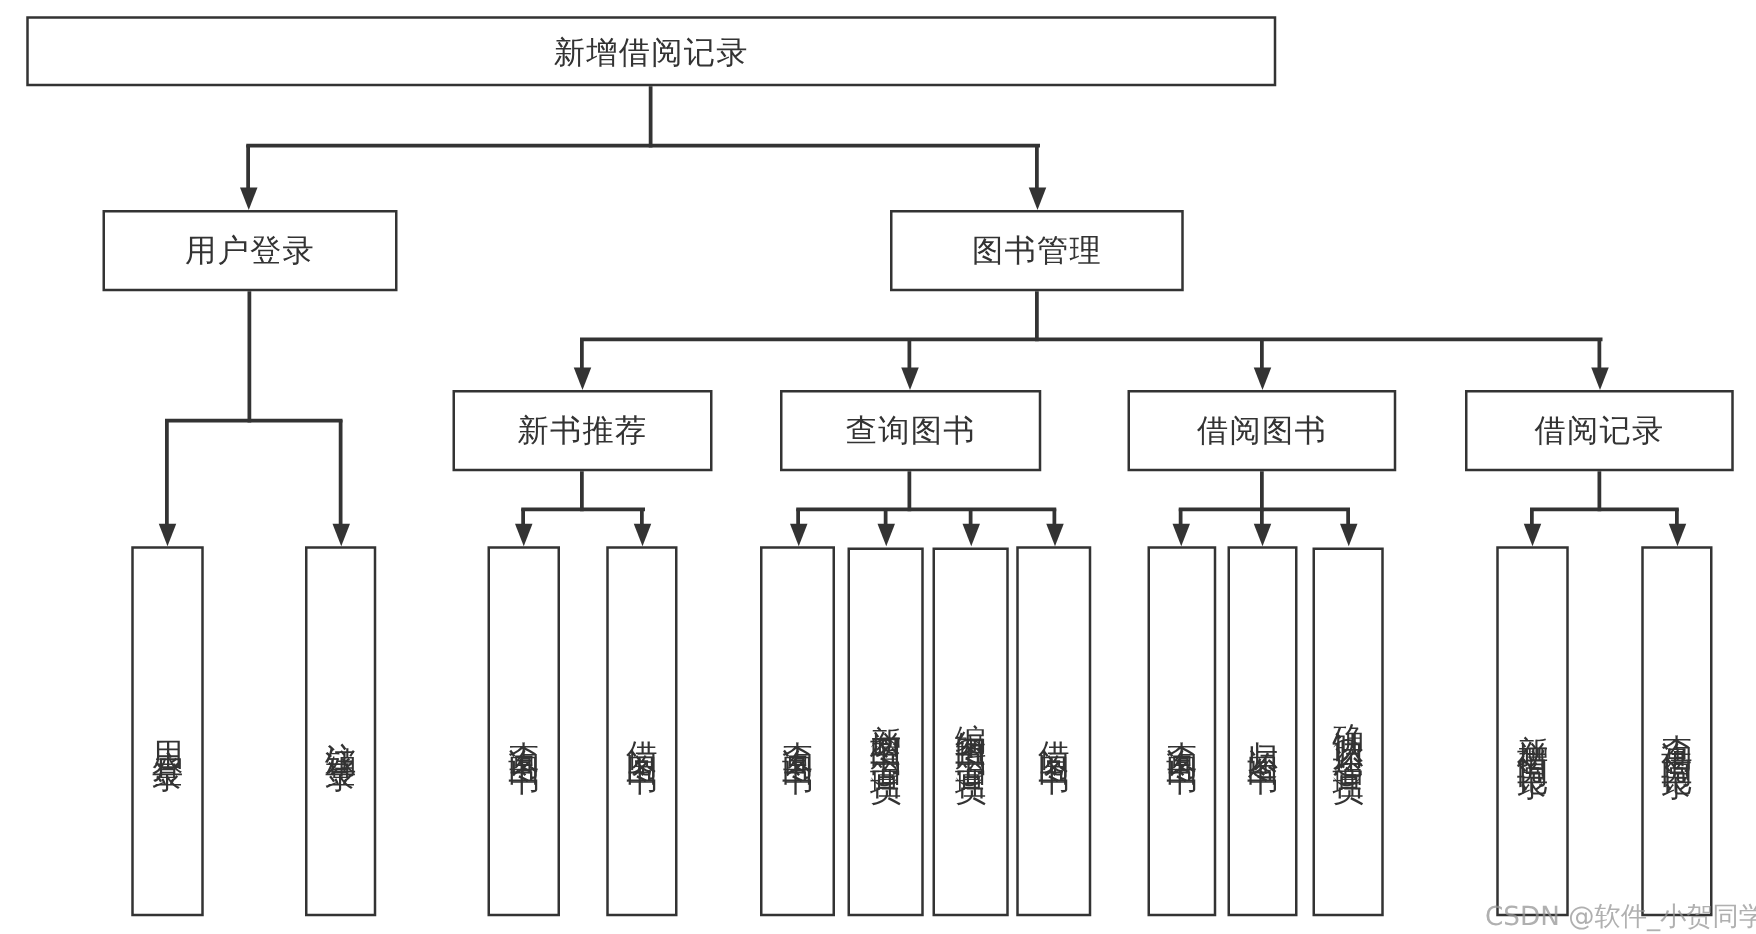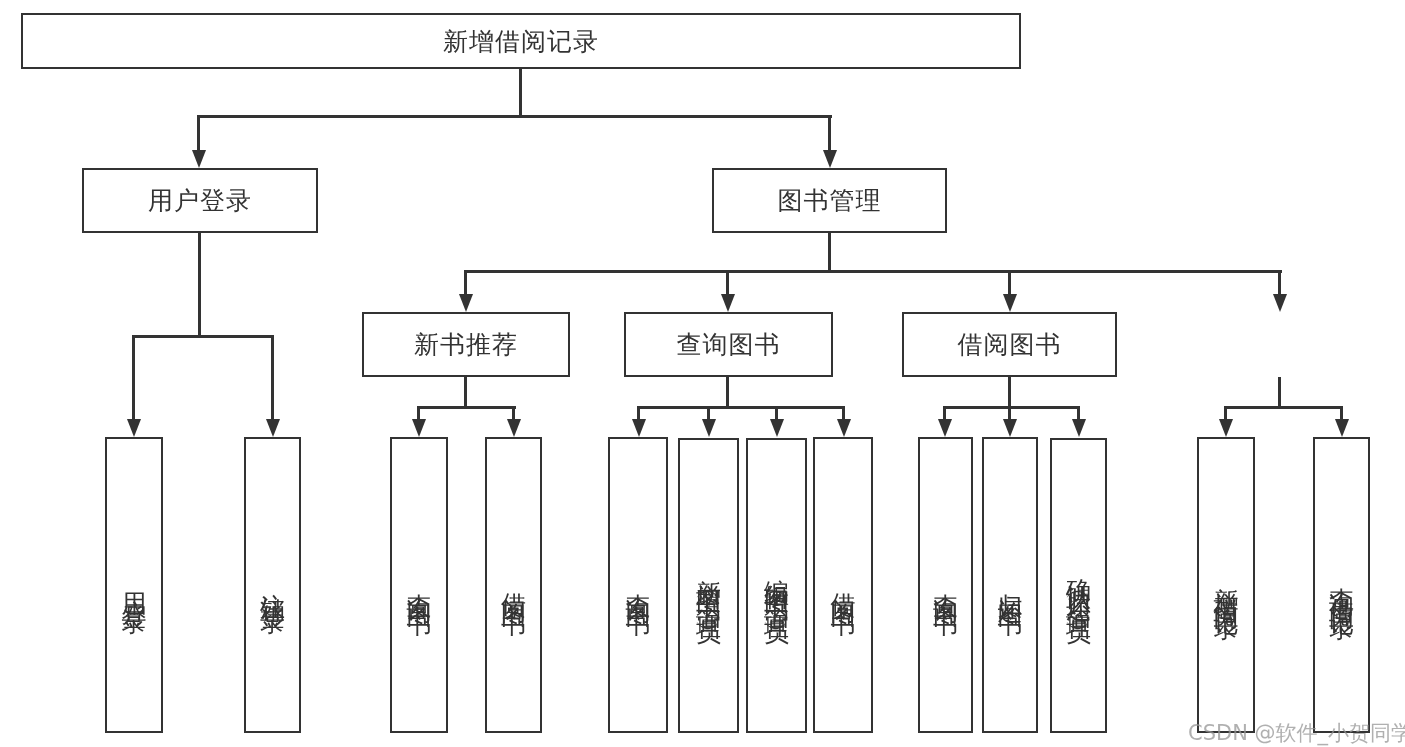--- a/index.html
+++ b/index.html
@@ -79,20 +79,23 @@
 
   <div class="box" style="left:362px;top:312px;width:208px;height:65px;">
     <span class="lbl">新书推荐</span>
   </div>
   <div class="box" style="left:624px;top:312px;width:209px;height:65px;">
     <span class="lbl">查询图书</span>
   </div>
   <div class="box" style="left:902px;top:312px;width:215px;height:65px;">
     <span class="lbl">借阅图书</span>
   </div>
+  <div class="box" style="left:1172px;top:312px;width:215px;height:65px;">
+    <span class="lbl">借阅记录</span>
+  </div>
 
   <div class="box leaf" style="left:105px;top:437px;width:58px;height:296px;">
     <span class="lbl">用户登录</span>
   </div>
   <div class="box leaf" style="left:244px;top:437px;width:57px;height:296px;">
     <span class="lbl">注销登录</span>
   </div>
   <div class="box leaf" style="left:390px;top:437px;width:58px;height:296px;">
     <span class="lbl">查询图书</span>
   </div>

